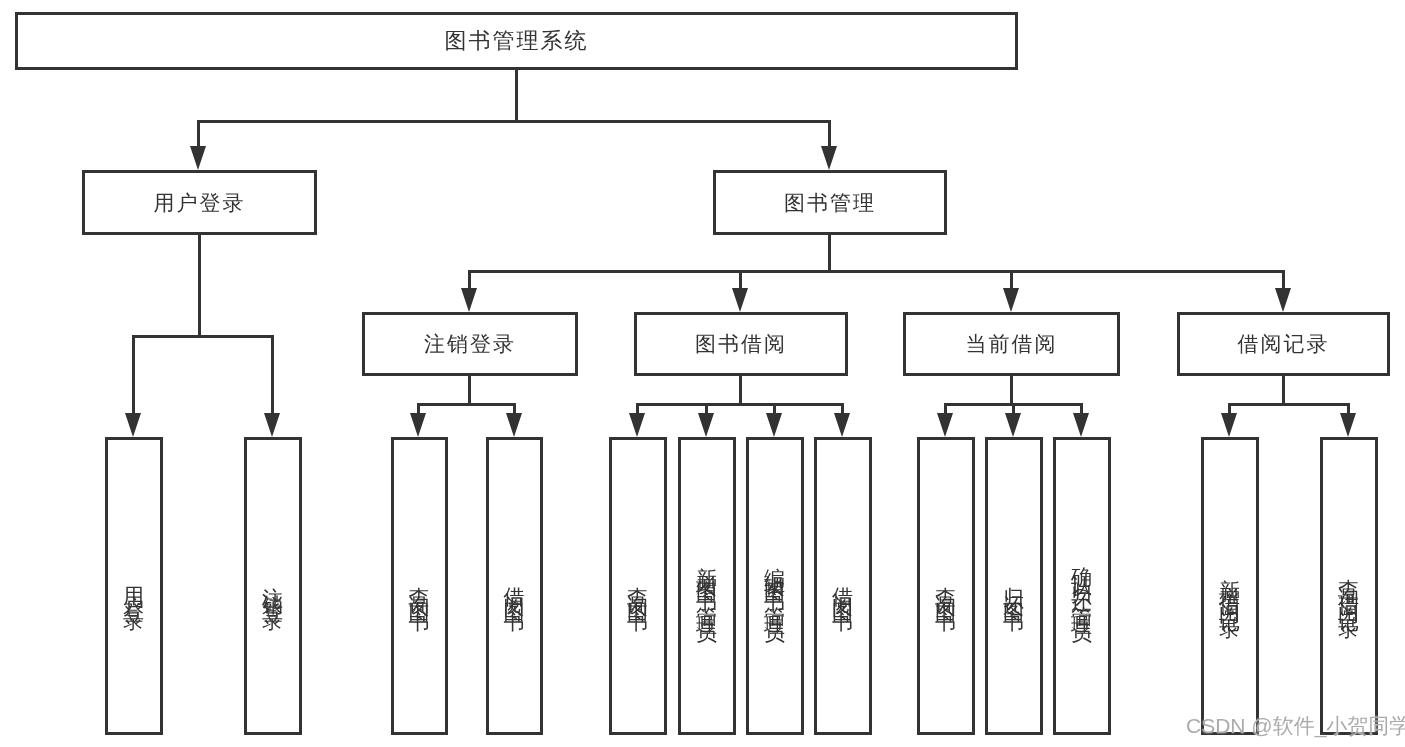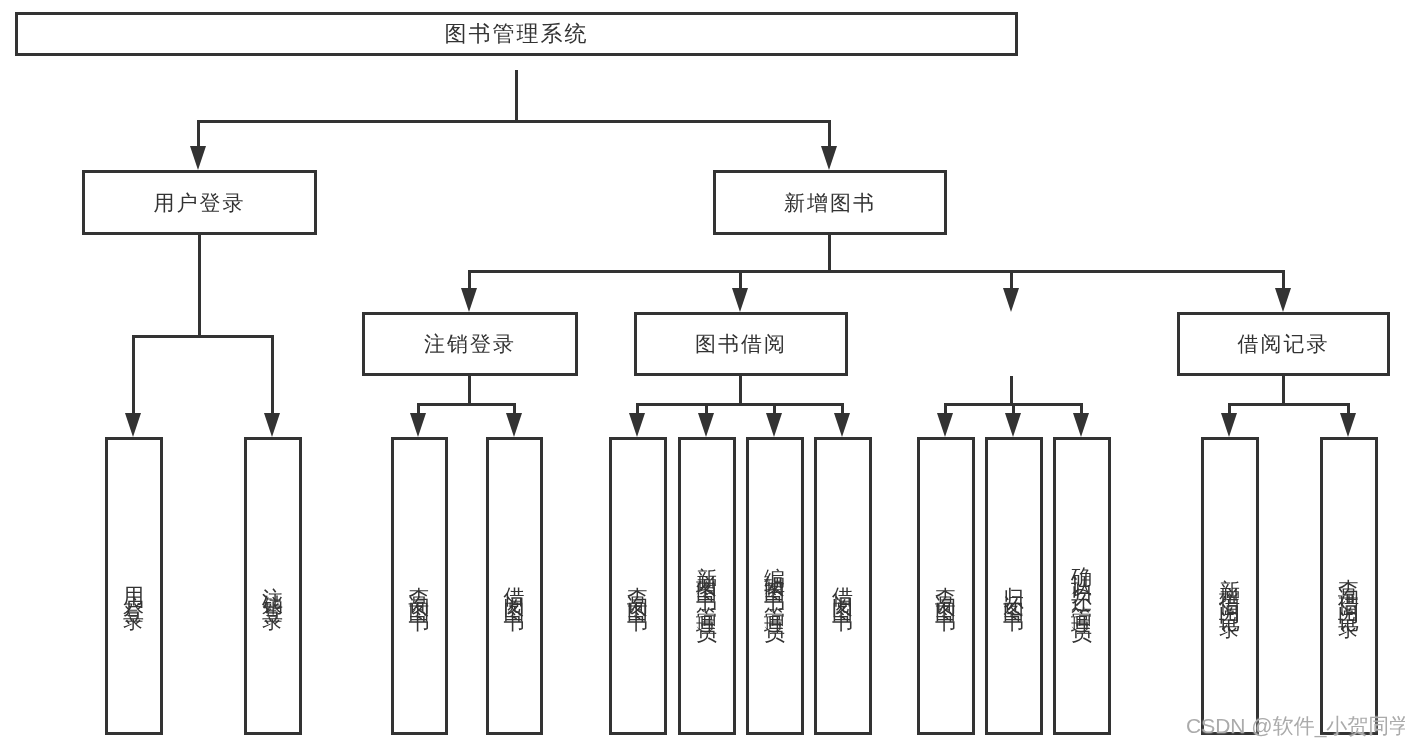--- a/index.html
+++ b/index.html
@@ -51,36 +51,36 @@
     white-space:nowrap;
     text-shadow:0 0 2px #fff;
     z-index:5;
   }
 </style>
 </head>
 <body>
 
 <div id="canvas">
 
-  <div class="box hbox title" style="left:15px;top:12px;width:1003px;height:44px;font-family:Liberation Mono, monospace;">
+  <div class="box hbox title" style="left:15px;top:12px;width:1003px;height:58px;font-family:Liberation Mono, monospace;">
     <span>图书管理系统</span>
   </div>
 
   <div class="vline" style="left:515px;top:70px;height:52px;"></div>
   <div class="hline" style="left:197px;top:120px;width:634px;"></div>
   <div class="vline" style="left:197px;top:120px;height:28px;"></div>
   <div class="arrowhead" style="left:190px;top:146px;"></div>
   <div class="vline" style="left:828px;top:120px;height:28px;"></div>
   <div class="arrowhead" style="left:821px;top:146px;"></div>
 
   <div class="box hbox" style="left:82px;top:170px;width:235px;height:65px;">
     <span>用户登录</span>
   </div>
   <div class="box hbox" style="left:713px;top:170px;width:234px;height:65px;">
-    <span>新增图书</span>
+    <span>图书管理</span>
   </div>
 
   <div class="vline" style="left:198px;top:235px;height:103px;"></div>
   <div class="hline" style="left:132px;top:335px;width:142px;"></div>
   <div class="vline" style="left:132px;top:335px;height:80px;"></div>
   <div class="arrowhead" style="left:125px;top:413px;"></div>
   <div class="vline" style="left:271px;top:335px;height:80px;"></div>
   <div class="arrowhead" style="left:264px;top:413px;"></div>
 
   <div class="vline" style="left:828px;top:235px;height:38px;"></div>
@@ -92,20 +92,23 @@
   <div class="vline" style="left:1010px;top:270px;height:20px;"></div>
   <div class="arrowhead" style="left:1003px;top:288px;"></div>
   <div class="vline" style="left:1282px;top:270px;height:20px;"></div>
   <div class="arrowhead" style="left:1275px;top:288px;"></div>
 
   <div class="box hbox" style="left:362px;top:312px;width:216px;height:64px;">
     <span>注销登录</span>
   </div>
   <div class="box hbox" style="left:634px;top:312px;width:214px;height:64px;text-align:right;">
     <span>图书借阅</span>
+  </div>
+  <div class="box hbox" style="left:903px;top:312px;width:217px;height:64px;">
+    <span>当前借阅</span>
   </div>
   <div class="box hbox" style="left:1177px;top:312px;width:213px;height:64px;">
     <span>借阅记录</span>
   </div>
 
   <div class="vline" style="left:468px;top:376px;height:30px;"></div>
   <div class="hline" style="left:417px;top:403px;width:99px;"></div>
   <div class="vline" style="left:417px;top:403px;height:12px;"></div>
   <div class="arrowhead" style="left:410px;top:413px;"></div>
   <div class="vline" style="left:513px;top:403px;height:12px;"></div>

